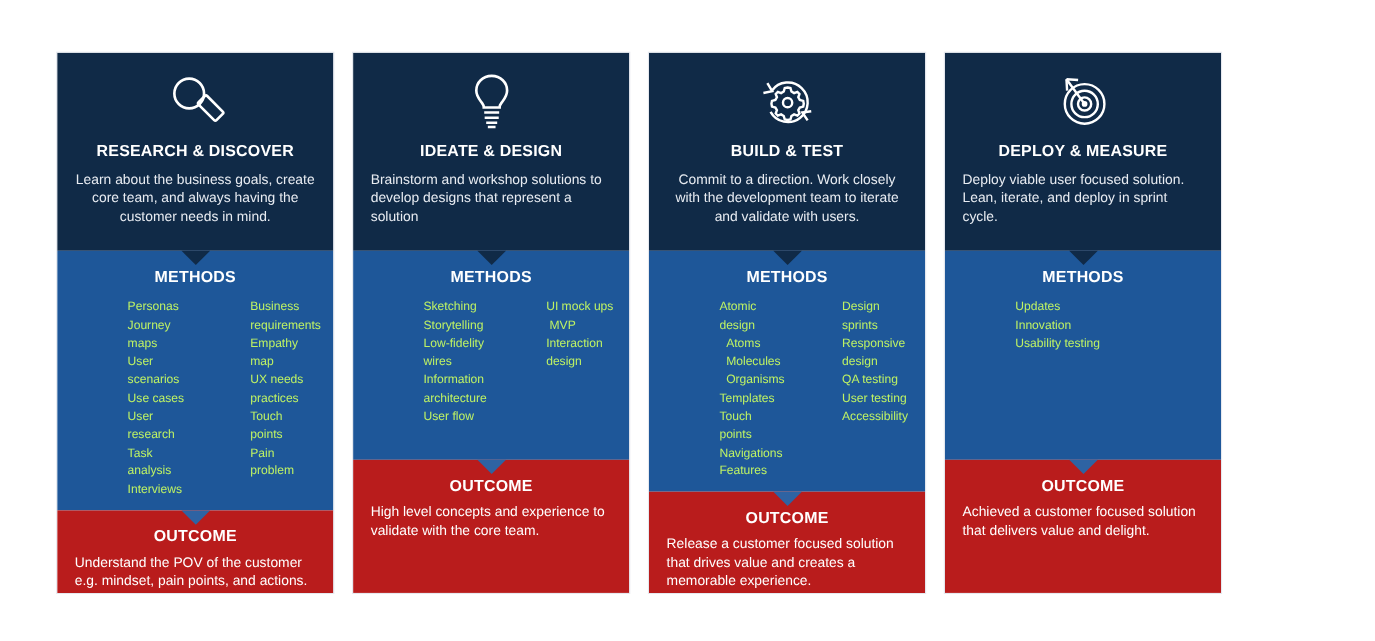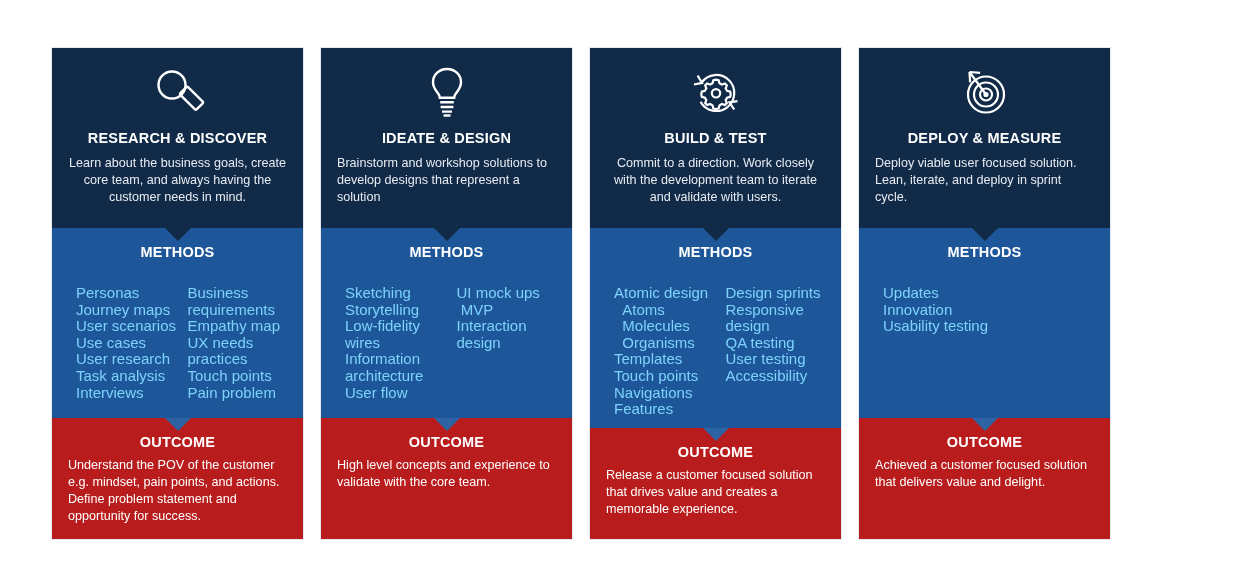--- a/index.html
+++ b/index.html
@@ -85,36 +85,37 @@
     border-right: 13px solid transparent;
   }
   .notch.dark { border-top: 13px solid #102a47; }
 
   .methods-title {
     color: #ffffff;
     font-size: 14.5px;
     font-weight: bold;
     text-align: center;
     letter-spacing: 0.2px;
-    margin-bottom: 25px;
+    margin-bottom: 11px;
   }
   .methods-cols {
     display: flex;
     gap: 10px;
     padding-left: 10px;
   }
   .methods-col {
     flex: 1 1 50%;
     min-width: 0;
   }
   .methods-item {
-    color: #7dd3fc;
-    font-size: 15px;
+    color: #bef264;
+    font-size: 11px;
     line-height: 16.6px;
     white-space: pre-wrap;
+    margin-left: 40px;
   }
 
   
   .outcome {
     background: #b91c1c;
     flex: 0 0 121px;
     position: relative;
     padding: 16px 16px 0 16px;
     box-sizing: border-box;
   }

